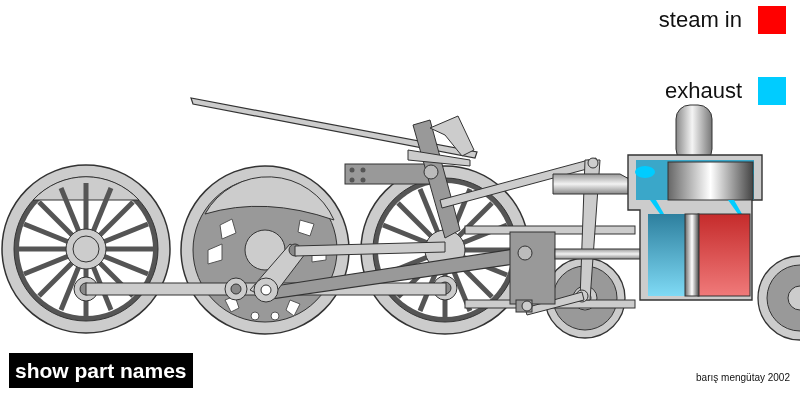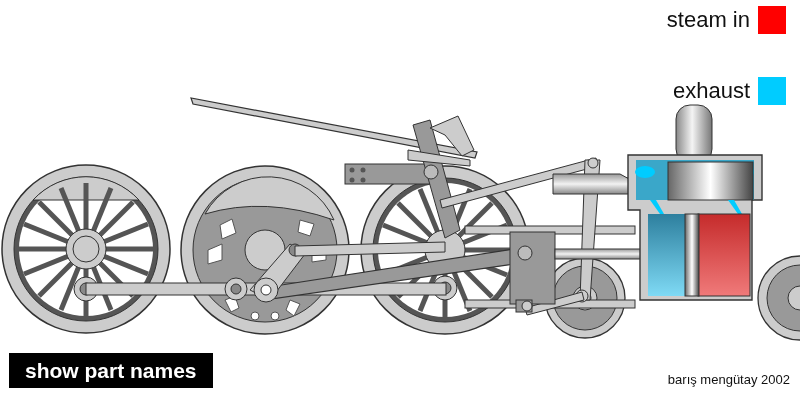--- a/index.html
+++ b/index.html
@@ -1,25 +1,25 @@
 <!DOCTYPE html>
 <html><head>
 <meta charset="utf-8">
 <style>
   html, body { margin: 0; padding: 0; background: #ffffff; }
   body { width: 800px; height: 400px; position: relative; overflow: hidden; font-family: "Liberation Sans", sans-serif; }
   #stage { position: absolute; left: 0; top: 0; width: 800px; height: 400px; }
-  .legend-row { position: absolute; right: 14px; display: flex; align-items: center; gap: 8px; }
+  .legend-row { position: absolute; right: 14px; display: flex; align-items: center; gap: 16px; }
   .legend-label { font-size: 22px; color: #111; font-family: "Liberation Sans", sans-serif; }
   .swatch { width: 28px; height: 28px; display: inline-block; }
   #legend-steam { top: 6px; }
   #legend-exhaust { top: 48px; margin-top: 29px; }
-  #show-names { position: absolute; left: 9px; top: 353px; height: 35px; padding: 0 16px; background: #000; color: #fff;
+  #show-names { position: absolute; left: 9px; top: 353px; height: 35px; padding: 0 6px; background: #000; color: #fff;
     font-size: 21px; font-weight: bold; line-height: 35px; cursor: pointer; border: none; font-family: "Liberation Sans", sans-serif; }
-  #credit { position: absolute; right: 10px; top: 372px; font-size: 13px; color: #111; text-align: center; }
+  #credit { position: absolute; right: 10px; top: 372px; font-size: 10px; color: #111; text-align: center; }
 </style>
 </head>
 <body>
 
 <svg id="stage" viewBox="0 0 800 400" xmlns="http://www.w3.org/2000/svg">
   <defs>
     <linearGradient id="pipeGrad" x1="0" y1="0" x2="1" y2="0">
       <stop offset="0" stop-color="#888"></stop>
         <stop offset="0.45" stop-color="#f4f4f4"></stop>
         <stop offset="1" stop-color="#777"></stop>

